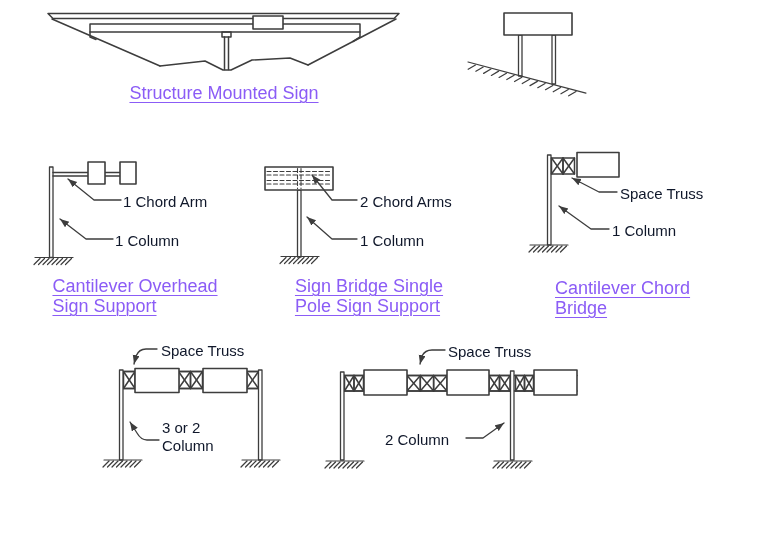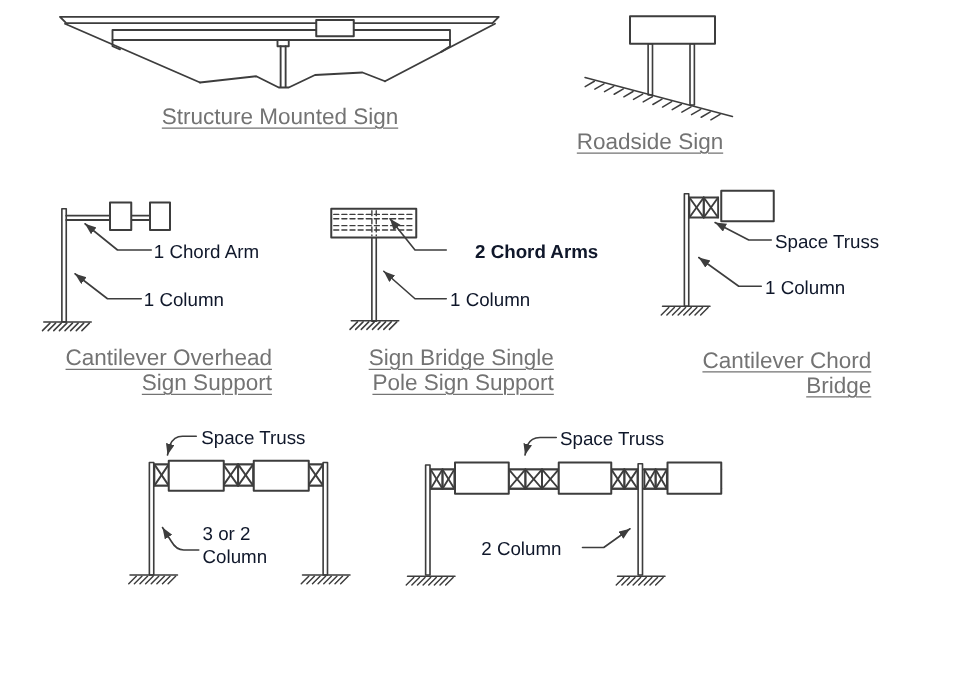--- a/index.html
+++ b/index.html
@@ -2,22 +2,22 @@
 <html><head>
 <meta charset="utf-8">
 <style>
   html,body{margin:0;padding:0;background:#fff;}
   .canvas{
     position:relative;width:768px;height:545px;background:#fff;overflow:hidden;
     font-family:"Liberation Sans", sans-serif;color:#2e2e2e;
   }
   .canvas svg{position:absolute;left:0;top:0;}
   .fig-title{
-    position:absolute;transform:translateX(-50%);text-align:right;
-    font-size:18px;line-height:20px;white-space:pre-line;color:#737373;
+    position:absolute;transform:translateX(-50%);text-align:left;
+    font-size:18px;line-height:20px;white-space:pre-line;color:#8b5cf6;
     text-decoration:underline;text-underline-offset:3px;text-decoration-thickness:1.4px;
   }
   .lbl{
     position:absolute;font-size:15px;line-height:17.5px;white-space:pre-line;color:#0f172a;
   }
 </style>
 </head>
 <body>
 
 <div class="canvas">
@@ -156,31 +156,30 @@
       <rect x="340.5" y="372" width="3.5" height="88" fill="#fff" stroke-width="1.3"></rect>
       <rect x="510.5" y="371" width="3.5" height="89" fill="#fff" stroke-width="1.3"></rect>
       <use href="#gh" x="326" y="461"></use>
       <use href="#gh" x="494" y="461"></use>
       <path d="M445,350 L432,350 Q425,350 422,356 L420,364" marker-end="url(#ah)" stroke-width="1.3"></path>
       <path d="M466,438 L483,438 L504,423" marker-end="url(#ah)" stroke-width="1.3"></path>
     </g>
   </svg>
 
   <div class="fig-title" style="left:224px;top:83px;">Structure Mounted Sign</div>
-  <div class="fig-title" style="left:520px;top:103px;">Roadside Sign</div>
   <div class="fig-title" style="left:135px;top:276px;">Cantilever Overhead
 Sign Support</div>
   <div class="fig-title" style="left:369px;top:276px;">Sign Bridge Single
 Pole Sign Support</div>
   <div class="fig-title" style="left:626px;top:278px;">Cantilever Chord Bridge</div>
 
   <div class="lbl" style="left:123px;top:193px;">1 Chord Arm</div>
   <div class="lbl" style="left:115px;top:232px;">1 Column</div>
 
-  <div class="lbl" style="left:380px;top:193px;font-weight:bold;">2 Chord Arms</div>
+  <div class="lbl" style="left:360px;top:193px;">2 Chord Arms</div>
   <div class="lbl" style="left:360px;top:232px;">1 Column</div>
 
   <div class="lbl" style="left:620px;top:185px;">Space Truss</div>
   <div class="lbl" style="left:612px;top:222px;">1 Column</div>
 
   <div class="lbl" style="left:161px;top:342px;">Space Truss</div>
   <div class="lbl" style="left:162px;top:419px;">3 or 2
 Column</div>
 
   <div class="lbl" style="left:448px;top:343px;">Space Truss</div>

